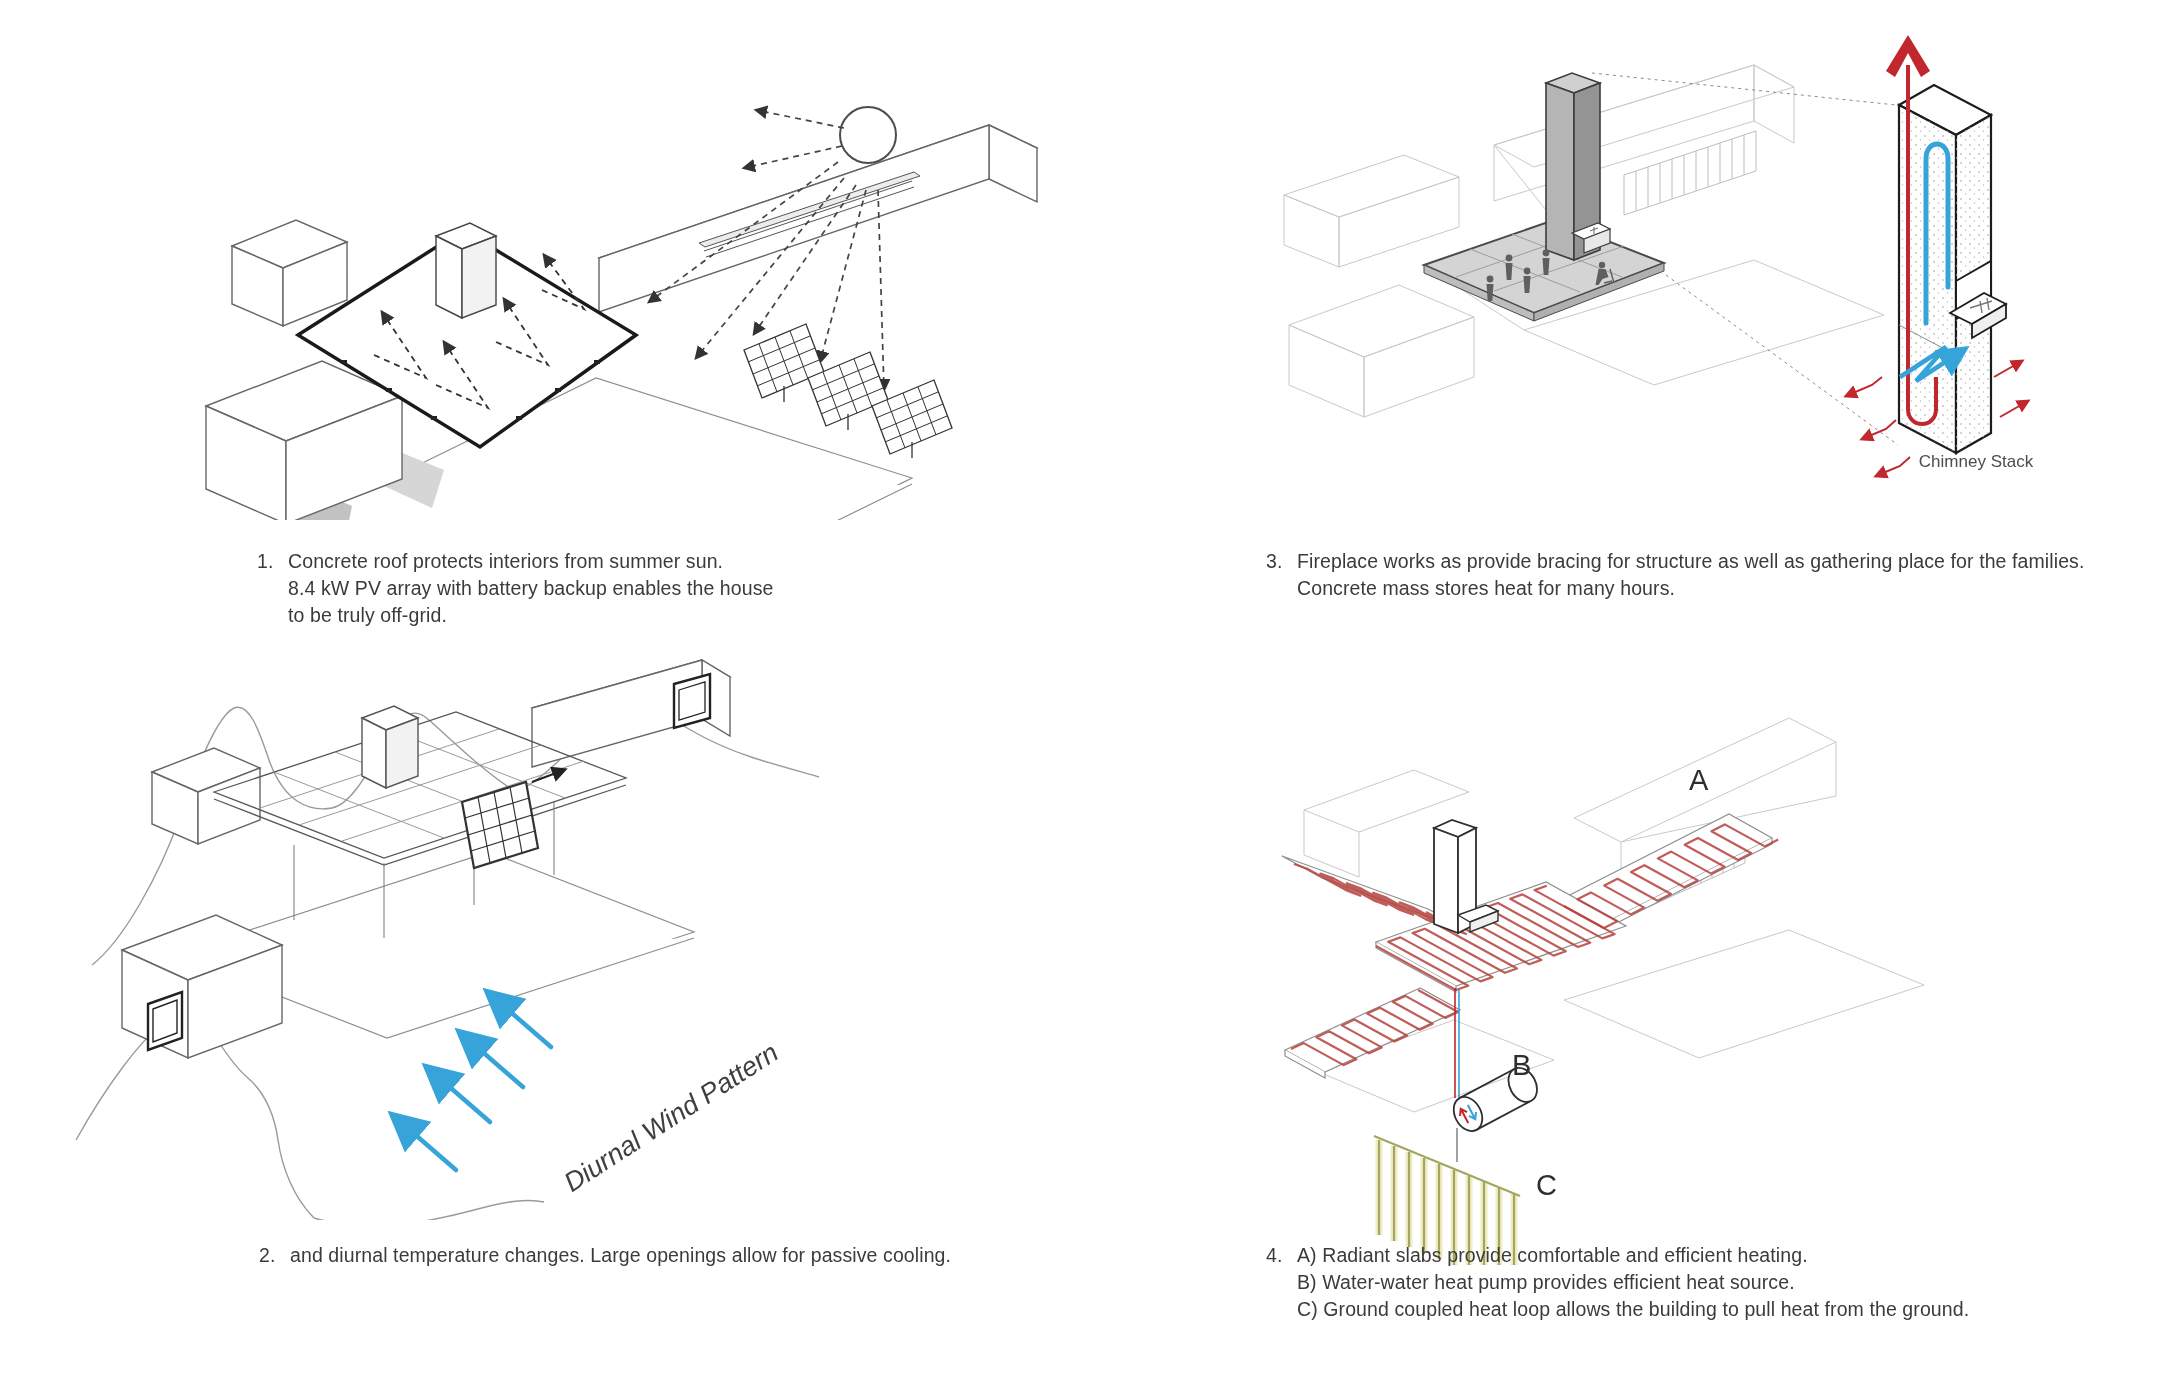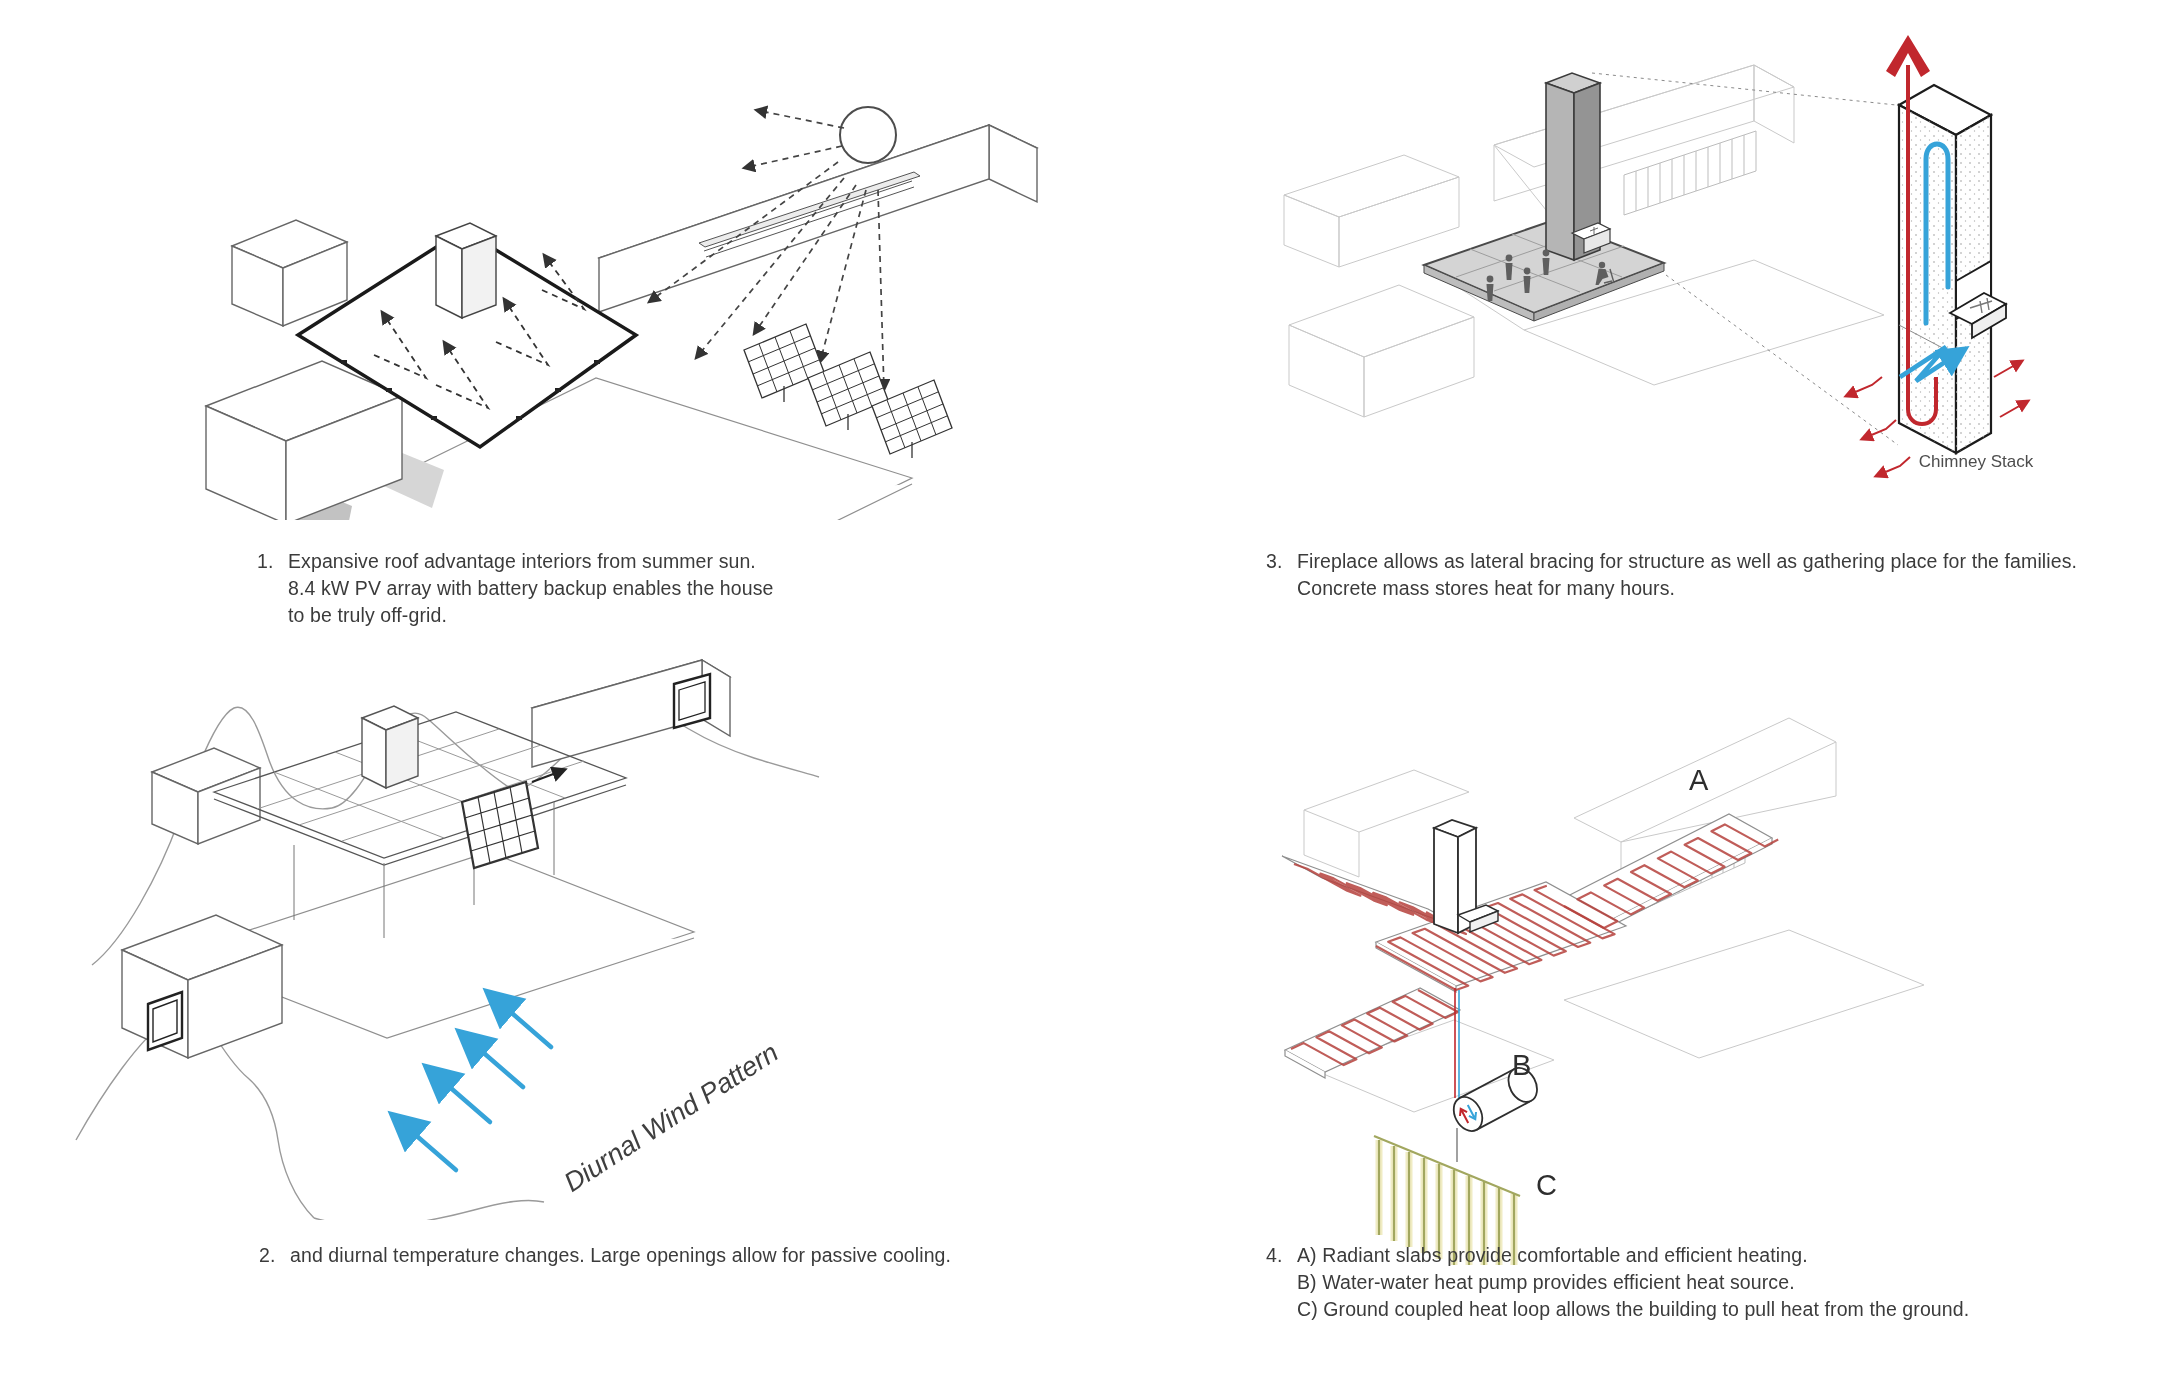--- a/index.html
+++ b/index.html
@@ -381,30 +381,30 @@
     </g>
 
     <text x="465" y="100" font-size="29" fill="#2e2e2e">A</text>
     <text x="288" y="385" font-size="29" fill="#2e2e2e">B</text>
     <text x="312" y="505" font-size="29" fill="#2e2e2e">C</text>
   </svg>
 
   <div class="cap" style="left:213px;top:548px">
     <div class="num">1.</div>
     <div>
-      <div>Expansive roof advantage interiors from summer sun.</div>
+      <div>Concrete roof protects interiors from summer sun.</div>
       <div>8.4 kW PV array with battery backup enables the house</div>
       <div>to be truly off-grid.</div>
     </div>
   </div>
 
   <div class="cap" style="left:1222px;top:548px">
     <div class="num">3.</div>
     <div>
-      <div>Fireplace allows as lateral bracing for structure as well as gathering place for the families.</div>
+      <div>Fireplace works as provide bracing for structure as well as gathering place for the families.</div>
       <div>Concrete mass stores heat for many hours.</div>
     </div>
   </div>
 
   <div class="cap" style="left:215px;top:1242px">
     <div class="num">2.</div>
     <div>
       <div>and diurnal temperature changes. Large openings allow for passive cooling.</div>
     </div>
   </div>

